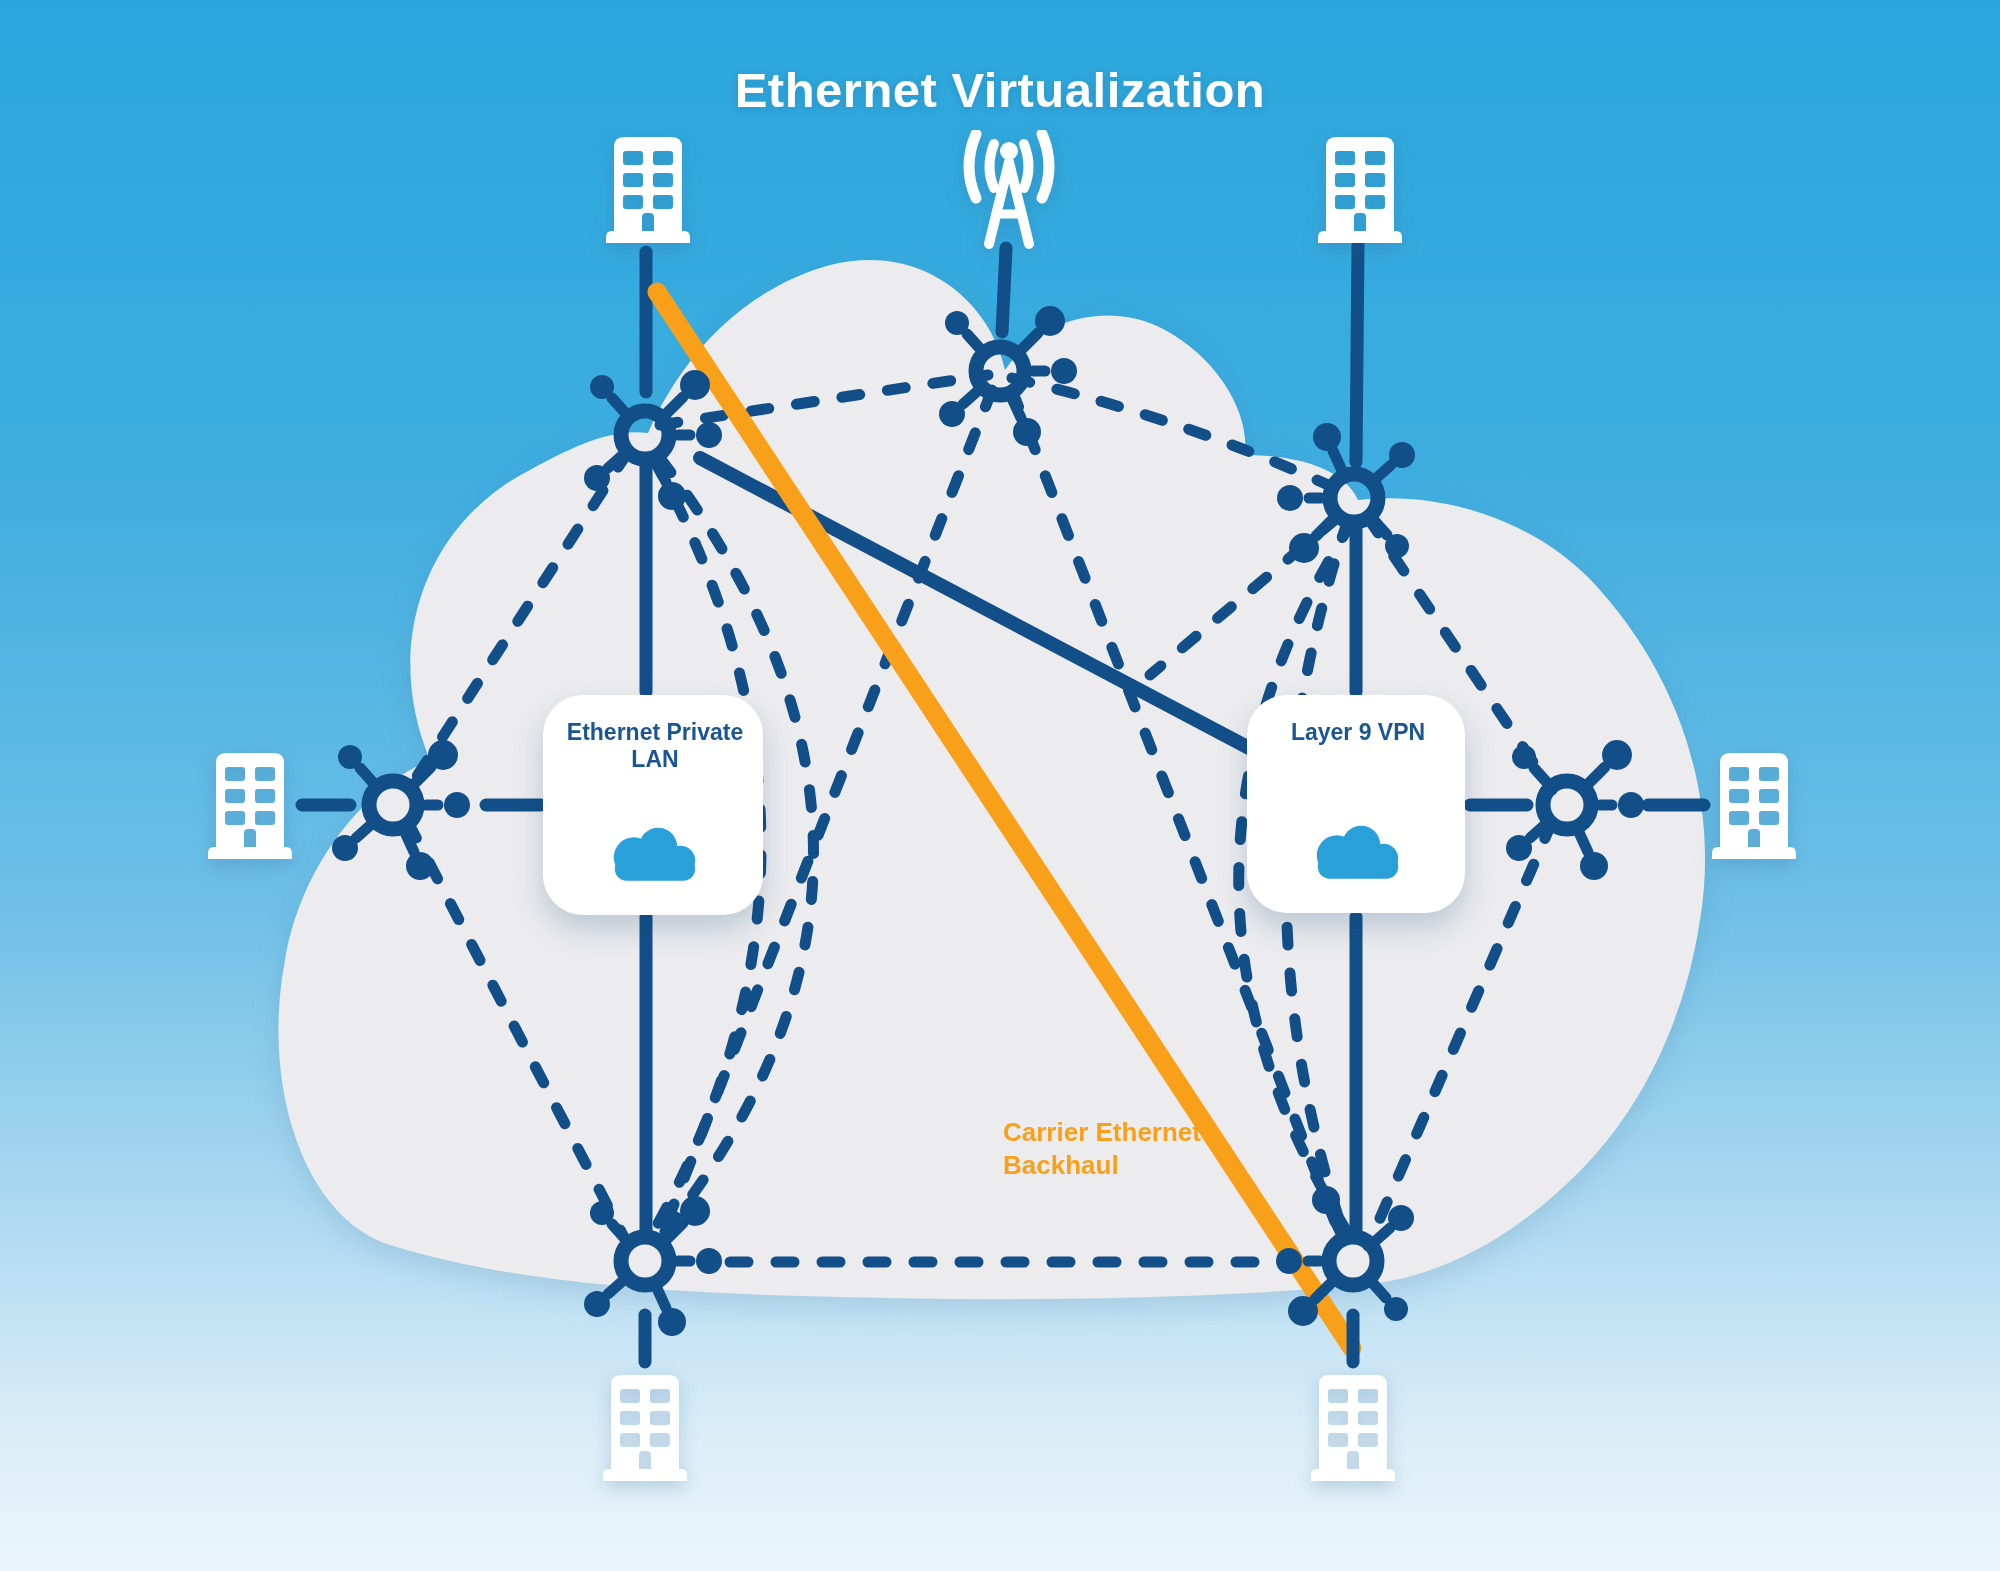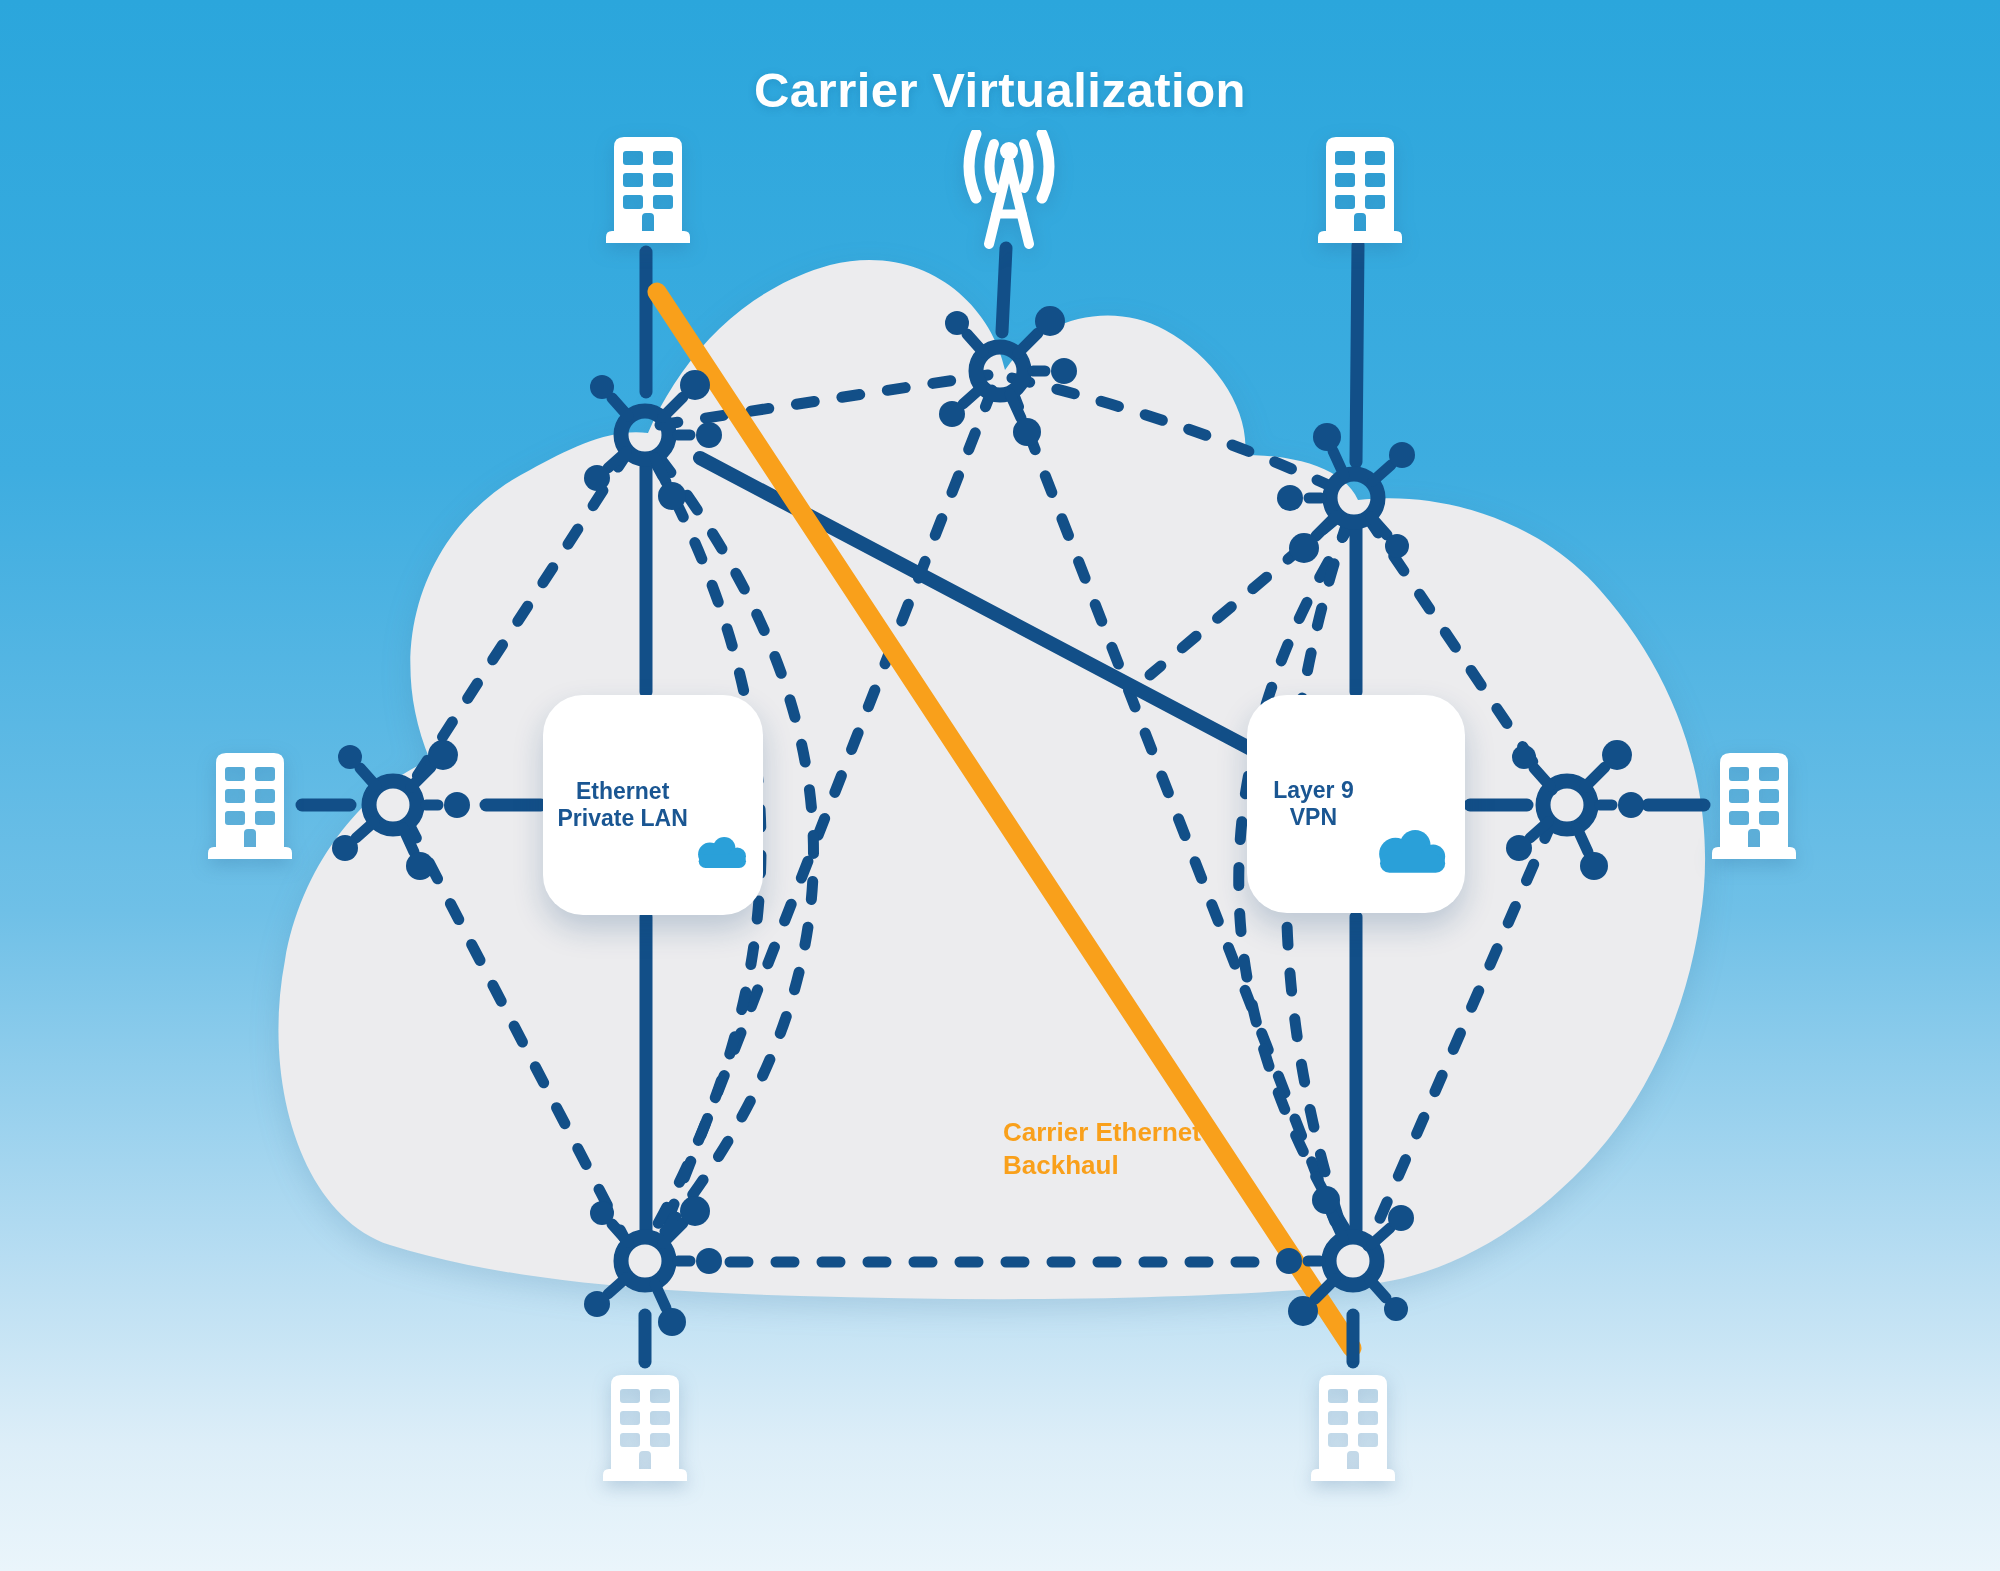--- a/index.html
+++ b/index.html
@@ -18,21 +18,21 @@
     text-align:center;color:#ffffff;
     font-size:49px;font-weight:700;letter-spacing:.5px;
     text-shadow:0 2px 8px rgba(10,80,130,.22);
   }
   .icon-box{position:absolute;}
   .bldg-svg,.twr-svg{display:block;filter:drop-shadow(0 6px 9px rgba(40,90,140,.25));}
   .card{
     position:absolute;width:220px;height:220px;
     background:#ffffff;border-radius:40px;
     box-shadow:0 14px 30px rgba(20,70,120,.22);
-    display:flex;flex-direction:row;align-items:center;
+    display:flex;flex-direction:column;align-items:center;
     padding:24px 8px 24px 12px;box-sizing:border-box;
   }
   .card-label{
     color:#1a5692;font-size:23px;font-weight:700;
     text-align:center;line-height:1.18;
   }
   .card-cloud{margin-top:auto;margin-bottom:6px;}
   .backhaul-label{
     position:absolute;left:1003px;top:1116px;width:225px;
     color:#f9a01b;font-size:26px;font-weight:700;line-height:1.25;
@@ -154,21 +154,21 @@
       <use href="#hub" transform="translate(1354,498) rotate(180)"></use>
       <use href="#hub" transform="translate(393,805)"></use>
       <use href="#hub" transform="translate(1567,805)"></use>
       <use href="#hub" transform="translate(645,1261)"></use>
       <use href="#hub" transform="translate(1353,1261) rotate(180)"></use>
     </g>
 
     <path d="M1353,1315 L1353,1362" stroke="#124f88" stroke-width="13" stroke-linecap="round" fill="none"></path>
   </svg>
 
-  <div class="title">Carrier Virtualization</div>
+  <div class="title">Ethernet Virtualization</div>
 
   <div class="icon-box" style="left:606px;top:137px">
     <svg class="bldg-svg" width="84" height="106" viewBox="0 0 84 106">
         <use href="#bldg"></use>
       </svg>
   </div>
   <div class="icon-box" style="left:949px;top:130px">
     <svg class="twr-svg" width="120" height="120" viewBox="0 0 120 120">
         <use href="#twr"></use>
       </svg>

